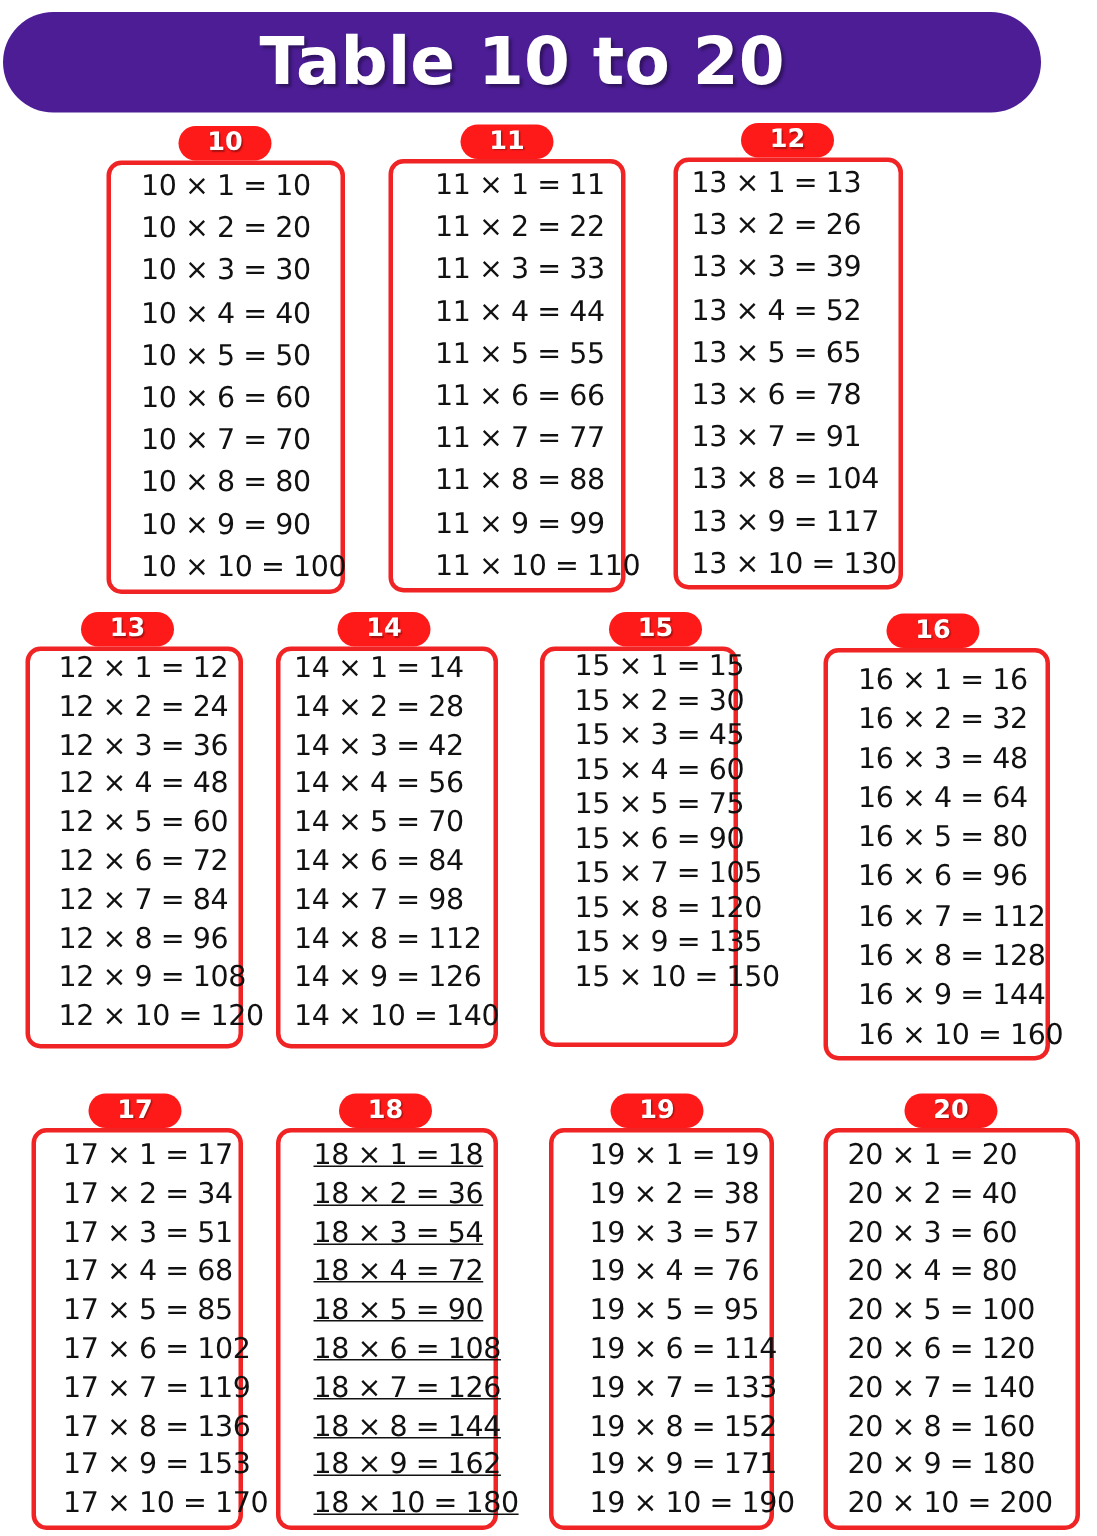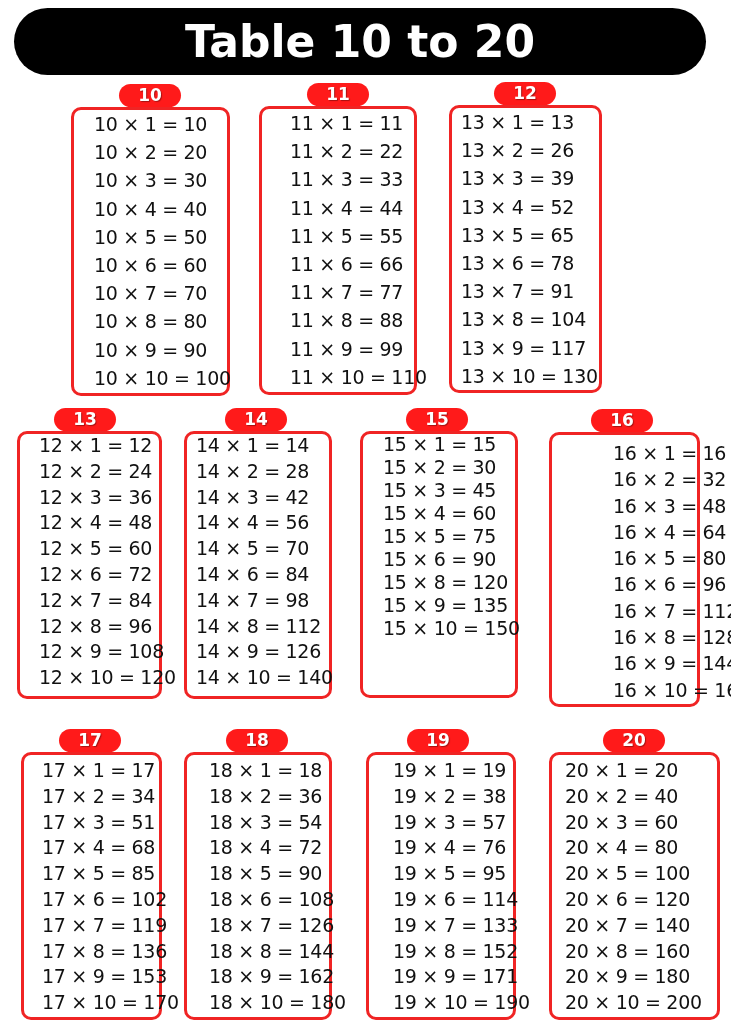--- a/index.html
+++ b/index.html
@@ -1,20 +1,20 @@
 <!DOCTYPE html>
 <html><head>
 <meta charset="utf-8">
 <style>
   html, body { margin: 0; padding: 0; background: #ffffff; }
   body { width: 731px; height: 1024px; position: relative; overflow: hidden;
          font-family: "DejaVu Sans", sans-serif; color: #111; }
   .title-pill {
-    position: absolute; left: 14px; top: 8px; width: 692px; height: 67px;
-    background: #000000; border-radius: 34px;
+    position: absolute; left: 2px; top: 8px; width: 692px; height: 67px;
+    background: #4c1d95; border-radius: 34px;
     display: flex; align-items: center; justify-content: center;
   }
   .title-text {
     color: #ffffff; font-family: "DejaVu Sans", sans-serif; font-weight: bold;
     font-size: 44px; letter-spacing: 0px; text-shadow: 2px 2px 2px rgba(0,0,0,0.35);
   }
   .table-card { position: absolute; }
   .card-label {
     position: absolute; top: 0; height: 23px; min-width: 50px; padding: 0 6px;
     background: #ff1a1a; border-radius: 12px; color: #fff; font-weight: bold;
@@ -116,40 +116,41 @@
     <div class="row">14 × 4 = 56</div>
     <div class="row">14 × 5 = 70</div>
     <div class="row">14 × 6 = 84</div>
     <div class="row">14 × 7 = 98</div>
     <div class="row">14 × 8 = 112</div>
     <div class="row">14 × 9 = 126</div>
     <div class="row">14 × 10 = 140</div>
   </div>
 </div>
 
-<div class="table-card" style="left:360px; top:408px; width:158px; height:290px;">
+<div class="table-card" style="left:360px; top:408px; width:132px; height:290px;">
   <div class="card-box" style="top:23px;"></div>
   <div class="card-label" style="left:77px;">15</div>
   <div class="rows" style="top:25px; padding-left:11px; row-gap:1px;">
     <div class="row">15 × 1 = 15</div>
     <div class="row">15 × 2 = 30</div>
     <div class="row">15 × 3 = 45</div>
     <div class="row">15 × 4 = 60</div>
     <div class="row">15 × 5 = 75</div>
     <div class="row">15 × 6 = 90</div>
+    <div class="row">15 × 7 = 105</div>
     <div class="row">15 × 8 = 120</div>
     <div class="row">15 × 9 = 135</div>
     <div class="row">15 × 10 = 150</div>
   </div>
 </div>
 
 <div class="table-card" style="left:549px; top:409px; width:151px; height:298px;">
   <div class="card-box" style="top:23px;"></div>
   <div class="card-label" style="left:73px;">16</div>
-  <div class="rows" style="top:33px; padding-left:11px; row-gap:4.3px;margin-left:41px;">
+  <div class="rows" style="top:33px; padding-left:11px; row-gap:4.3px;">
     <div class="row">16 × 1 = 16</div>
     <div class="row">16 × 2 = 32</div>
     <div class="row">16 × 3 = 48</div>
     <div class="row">16 × 4 = 64</div>
     <div class="row">16 × 5 = 80</div>
     <div class="row">16 × 6 = 96</div>
     <div class="row">16 × 7 = 112</div>
     <div class="row">16 × 8 = 128</div>
     <div class="row">16 × 9 = 144</div>
     <div class="row">16 × 10 = 160</div>
@@ -169,21 +170,21 @@
     <div class="row">17 × 7 = 119</div>
     <div class="row">17 × 8 = 136</div>
     <div class="row">17 × 9 = 153</div>
     <div class="row">17 × 10 = 170</div>
   </div>
 </div>
 
 <div class="table-card" style="left:184px; top:729px; width:148px; height:291px;">
   <div class="card-box" style="top:23px;"></div>
   <div class="card-label" style="left:73px;">18</div>
-  <div class="rows" style="top:30px; padding-left:13px; row-gap:3.8px;">
+  <div class="rows" style="top:30px; padding-left:13px; row-gap:3.8px;text-decoration:underline;">
     <div class="row">18 × 1 = 18</div>
     <div class="row">18 × 2 = 36</div>
     <div class="row">18 × 3 = 54</div>
     <div class="row">18 × 4 = 72</div>
     <div class="row">18 × 5 = 90</div>
     <div class="row">18 × 6 = 108</div>
     <div class="row">18 × 7 = 126</div>
     <div class="row">18 × 8 = 144</div>
     <div class="row">18 × 9 = 162</div>
     <div class="row">18 × 10 = 180</div>

